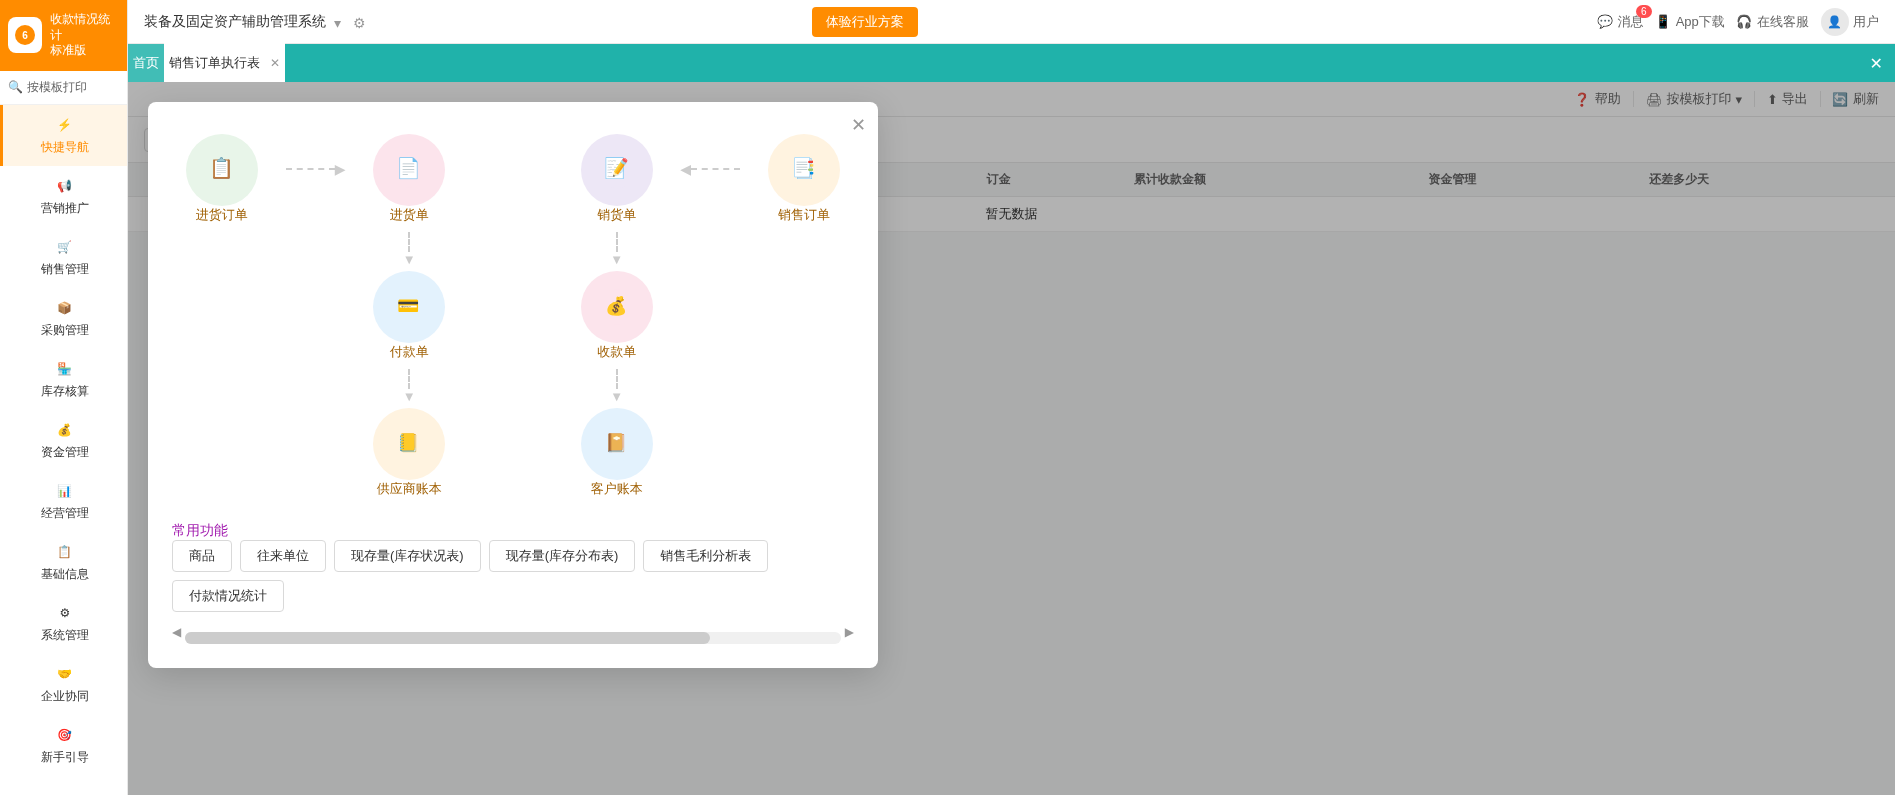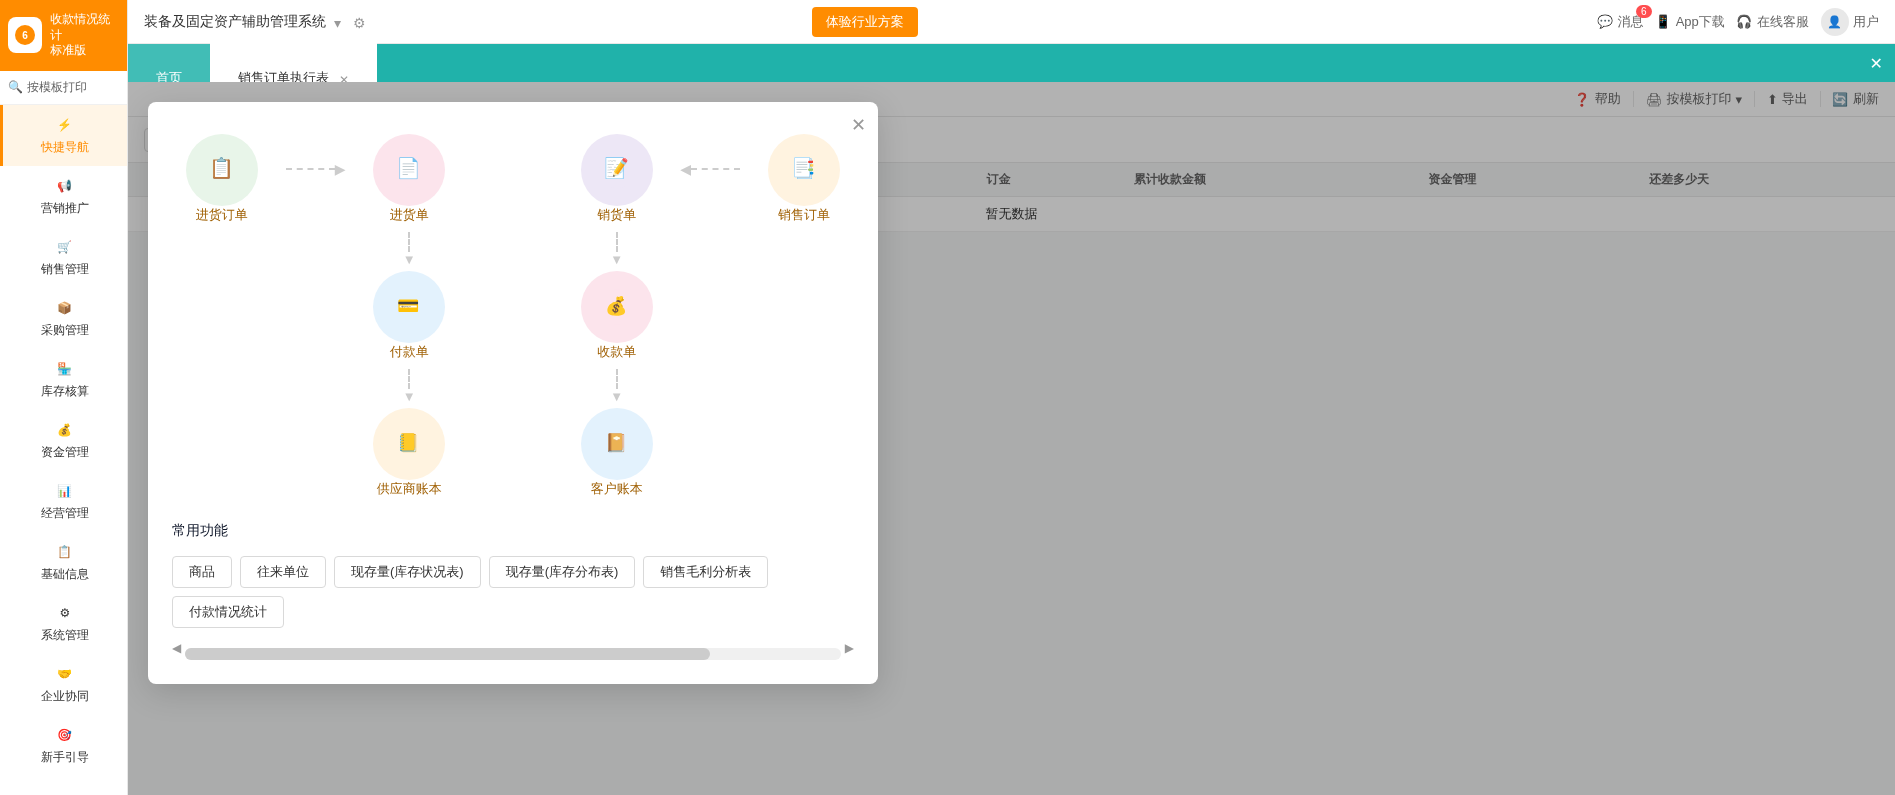--- a/index.html
+++ b/index.html
@@ -26,21 +26,21 @@
     
     .topbar { background: #fff; height: 44px; display: flex; align-items: center; padding: 0 16px; border-bottom: 1px solid #e8e8e8; gap: 12px; }
     .topbar-title { font-size: 14px; color: #333; flex: 1; display: flex; align-items: flex-end; gap: 8px; }
     .topbar-btn { background: #ff8c00; color: #fff; border: none; border-radius: 4px; padding: 6px 14px; font-size: 13px; cursor: pointer; }
     .topbar-icon-btn { display: flex; align-items: center; gap: 4px; color: #666; font-size: 13px; cursor: pointer; position: relative; }
     .badge { background: #ff4d4f; color: #fff; border-radius: 10px; font-size: 10px; padding: 1px 5px; position: absolute; top: -8px; right: -8px; }
     .avatar { width: 28px; height: 28px; background: #e8e8e8; border-radius: 50%; display: flex; align-items: center; justify-content: center; font-size: 12px; color: #666; }
 
     
     .tabbar { background: #20b2aa; display: flex; align-items: center; height: 38px; padding: 0; }
-    .tab { padding: 0 28px; height: 48px; display: flex; align-items: flex-end; color: #fff; font-size: 13px; cursor: pointer; gap: 6px; }
+    .tab { padding: 0 5px; height: 48px; display: flex; align-items: center; color: #fff; font-size: 13px; cursor: pointer; gap: 6px; }
     .tab.home { background: rgba(255,255,255,0.15); }
     .tab.active { background: #fff; color: #333; }
     .tab-close { font-size: 12px; color: #999; cursor: pointer; margin-left: 4px; }
     .tabbar-close { margin-left: auto; margin-right: 12px; color: #fff; cursor: pointer; font-size: 16px; }
 
     
     .content-area { flex: 1; background: #f5f6f7; position: relative; overflow: hidden; }
 
     
     .content-toolbar { background: #fff; padding: 8px 16px; display: flex; align-items: center; gap: 12px; border-bottom: 1px solid #e8e8e8; }
@@ -65,21 +65,21 @@
     
     .modal-overlay { position: absolute; top: 0; left: 0; right: 0; bottom: 0; background: rgba(0,0,0,0.3); z-index: 100; display: flex; align-items: flex-start; justify-content: flex-start; padding: 20px 0 0 20px; }
     .modal { background: #fff; border-radius: 8px; width: 730px; padding: 24px; box-shadow: 0 8px 32px rgba(0,0,0,0.15); position: relative; }
     .modal-close { position: absolute; top: 12px; right: 12px; font-size: 18px; color: #999; cursor: pointer; }
     .flow-circle { width: 72px; height: 72px; border-radius: 50%; display: flex; align-items: center; justify-content: center; font-size: 28px; }
     .flow-label { font-size: 13px; color: #a16207; text-align: center; }
     .flow-col { display: flex; flex-direction: column; align-items: center; }
 
     
     .common-functions { margin-top: 8px; }
-    .common-functions-title { font-size: 14px; color: #0f172a; margin-bottom: 16px; font-weight: 500; }
+    .common-functions-title { font-size: 14px; color: #a21caf; margin-bottom: 0; font-weight: 500; }
     .func-buttons { display: flex; flex-wrap: wrap; gap: 8px; margin-bottom: 8px; }
     .func-btn { border: 1px solid #d9d9d9; border-radius: 4px; padding: 6px 16px; font-size: 13px; color: #333; cursor: pointer; background: #fff; }
 
     
     .modal-scrollbar { height: 12px; background: #f0f0f0; border-radius: 6px; margin-top: 12px; position: relative; }
     .modal-scrollbar-thumb { height: 12px; background: #ccc; border-radius: 6px; width: 80%; position: absolute; left: 0; }
     .modal-scroll-row { display: flex; align-items: center; gap: 4px; }
     .scroll-arrow { color: #999; font-size: 12px; cursor: pointer; }
   </style>
 </head>

